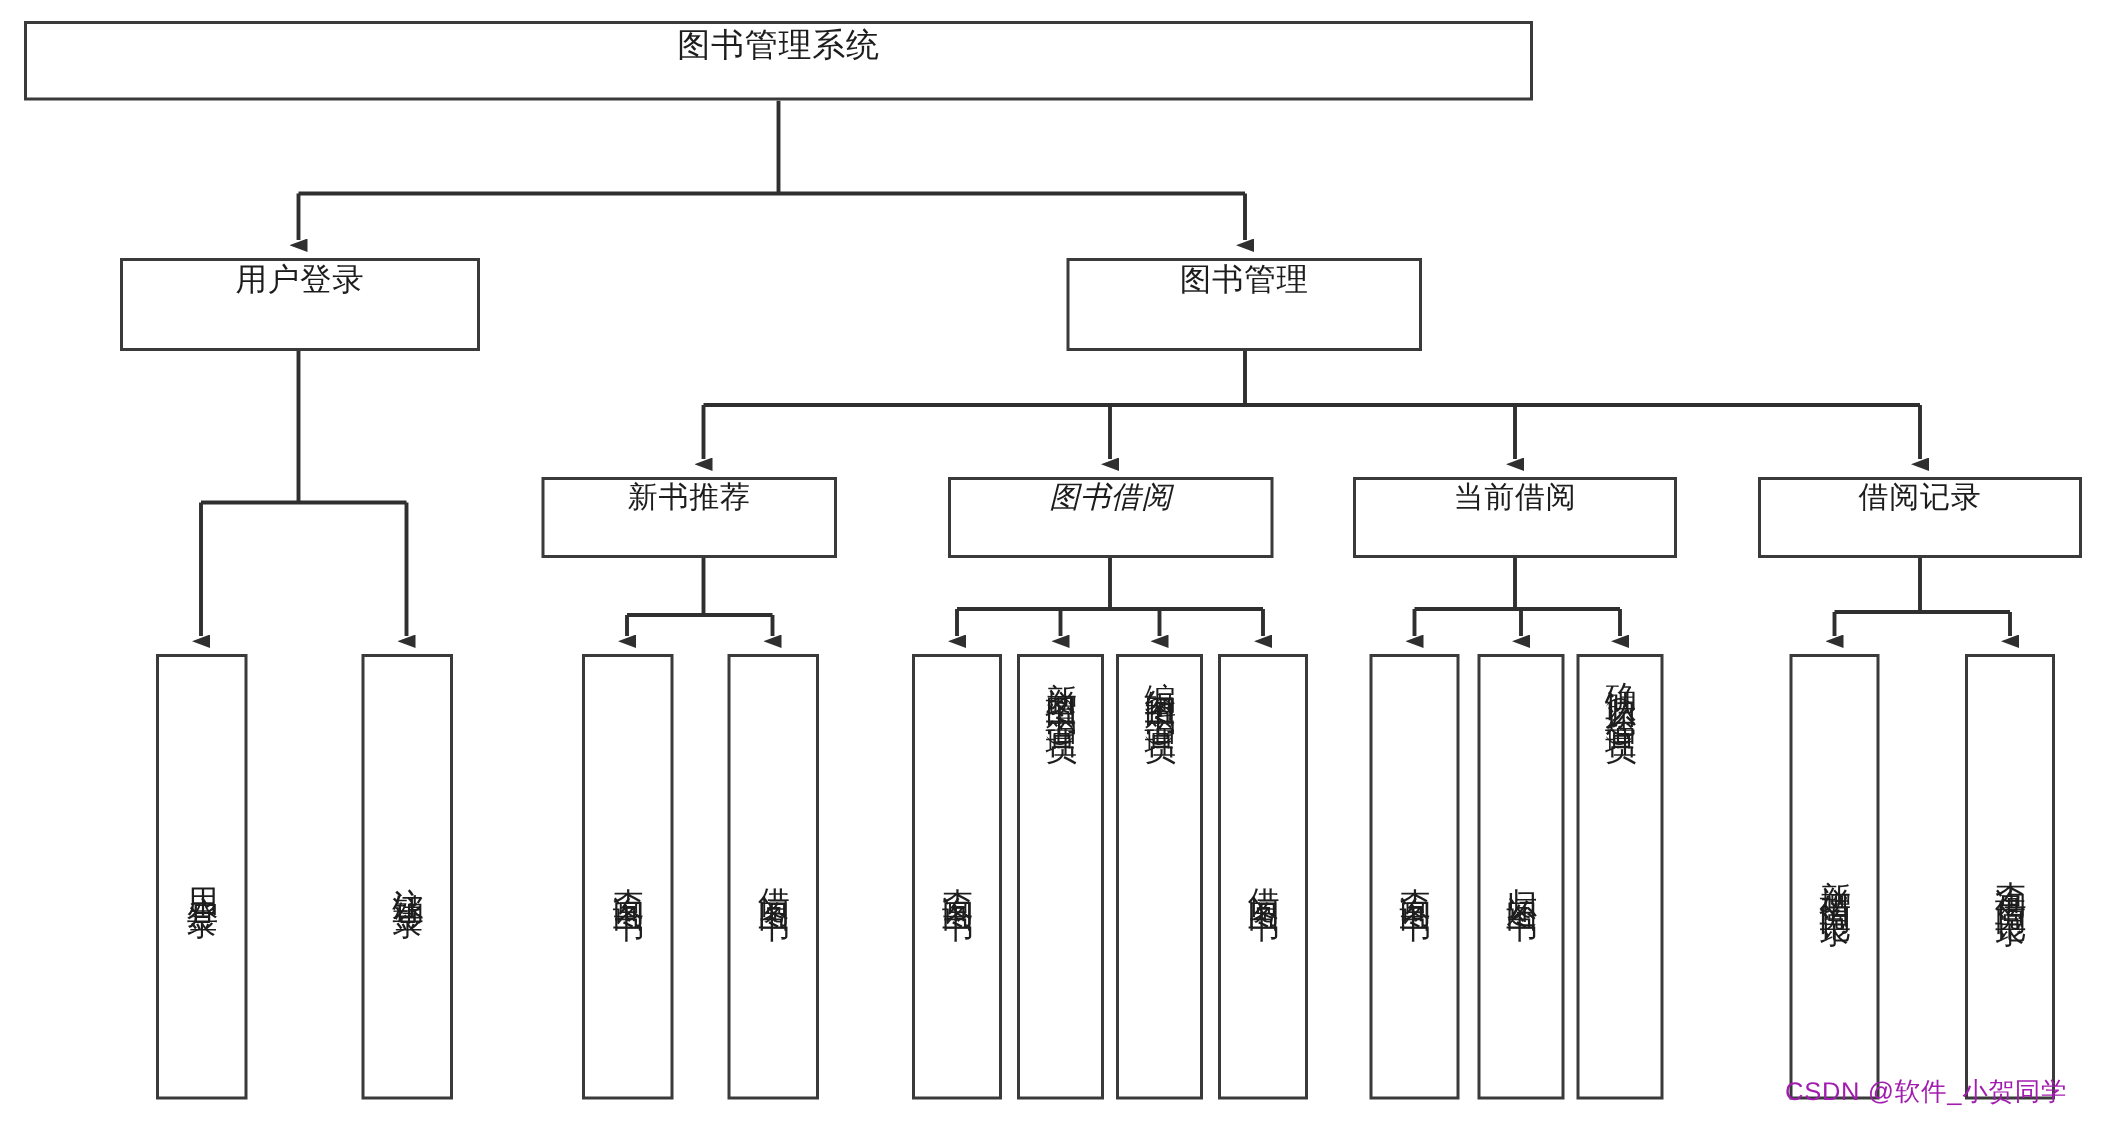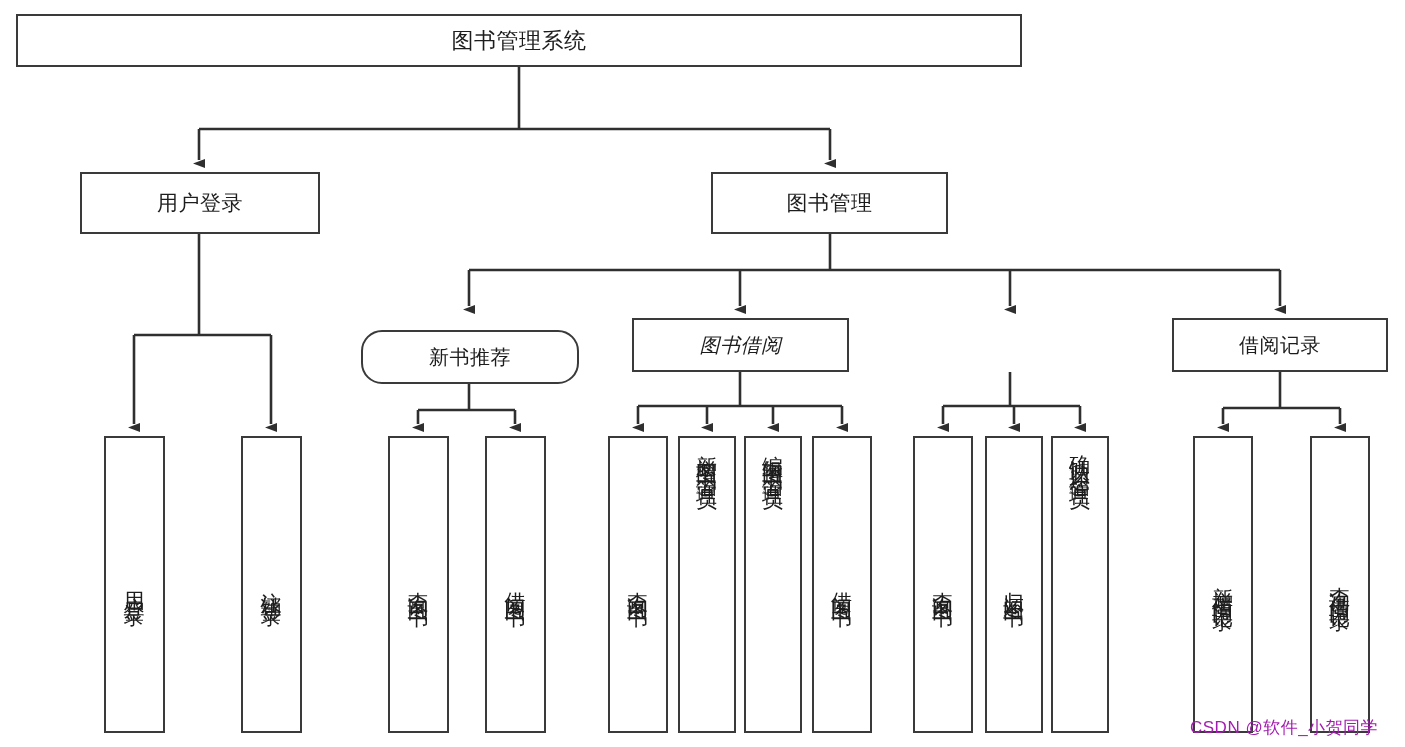--- a/index.html
+++ b/index.html
@@ -23,21 +23,21 @@
     top: 0;
     width: 1405px;
     height: 747px;
   }
   .node-box {
     position: absolute;
     box-sizing: border-box;
     background: #ffffff;
     border: 2px solid #3a3a3a;
     display: flex;
-    align-items: center;
+    align-items: flex-start;
     justify-content: center;
     overflow: hidden;
   }
   .node-label {
     color: #1d1d1d;
     font-size: 21px;
     line-height: 1.25;
     letter-spacing: 0.5px;
     white-space: nowrap;
     text-align: center;
@@ -143,26 +143,29 @@
     <span class="node-label">图书管理系统</span>
   </div>
 
   <div class="node-box node-l1" style="left:80px; top:172px; width:240px; height:62px;">
     <span class="node-label">用户登录</span>
   </div>
   <div class="node-box node-l1" style="left:711px; top:172px; width:237px; height:62px;">
     <span class="node-label">图书管理</span>
   </div>
 
-  <div class="node-box node-l2" style="left:361px; top:330px; width:218px; height:54px;border-radius:21px;">
+  <div class="node-box node-l2" style="left:361px; top:318px; width:197px; height:54px;">
     <span class="node-label">新书推荐</span>
   </div>
   <div class="node-box node-l2" style="left:632px; top:318px; width:217px; height:54px;font-style:italic;">
     <span class="node-label">图书借阅</span>
   </div>
+  <div class="node-box node-l2" style="left:902px; top:318px; width:216px; height:54px;">
+    <span class="node-label">当前借阅</span>
+  </div>
   <div class="node-box node-l2" style="left:1172px; top:318px; width:216px; height:54px;font-family:Liberation Serif, serif;">
     <span class="node-label">借阅记录</span>
   </div>
 
   <div class="node-box node-leaf center-v" style="left:104px; top:436px; width:61px; height:297px;">
     <span class="node-label">用户登录</span>
   </div>
   <div class="node-box node-leaf center-v" style="left:241px; top:436px; width:61px; height:297px;">
     <span class="node-label">注销登录</span>
   </div>

